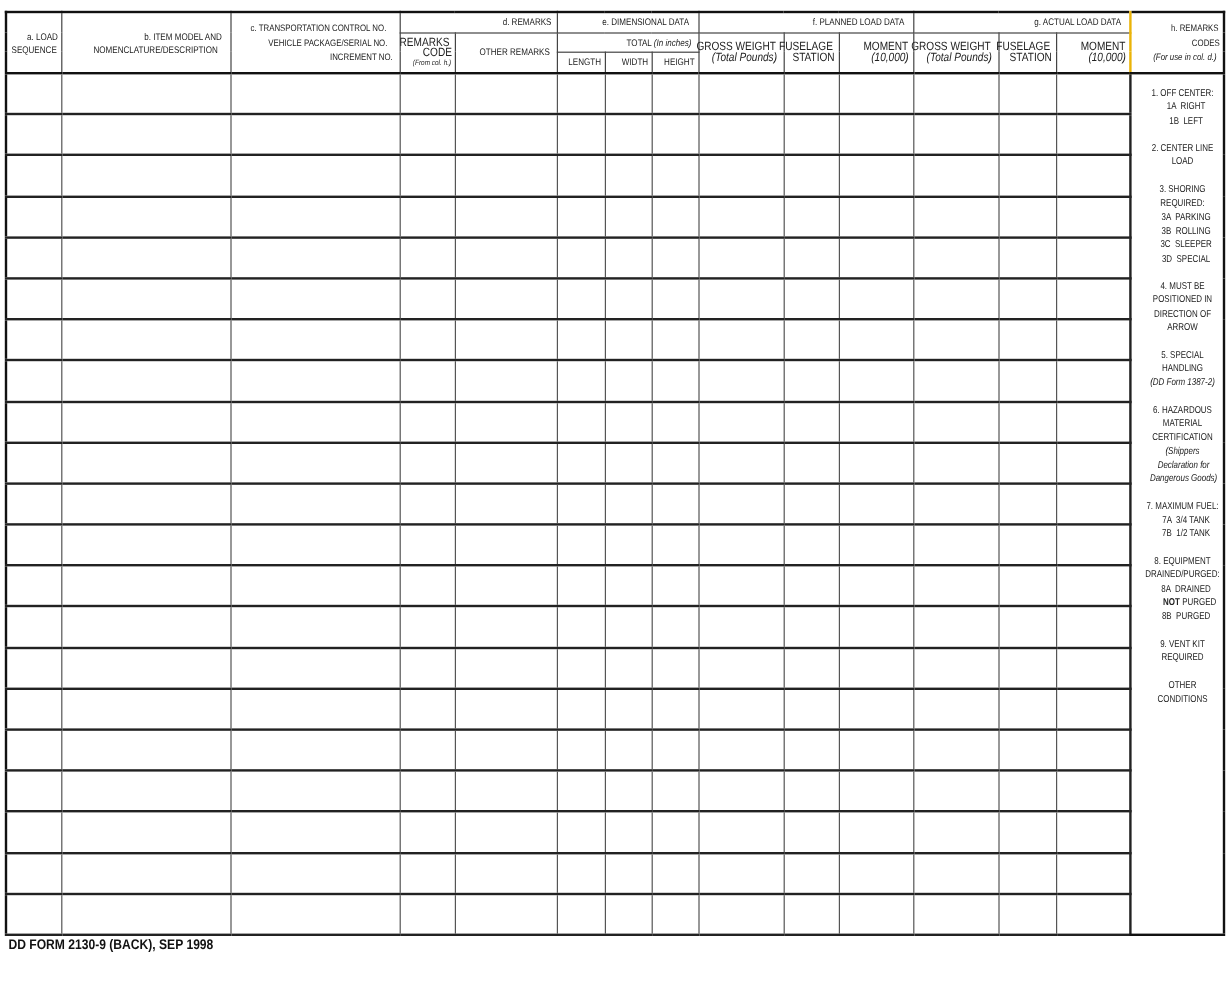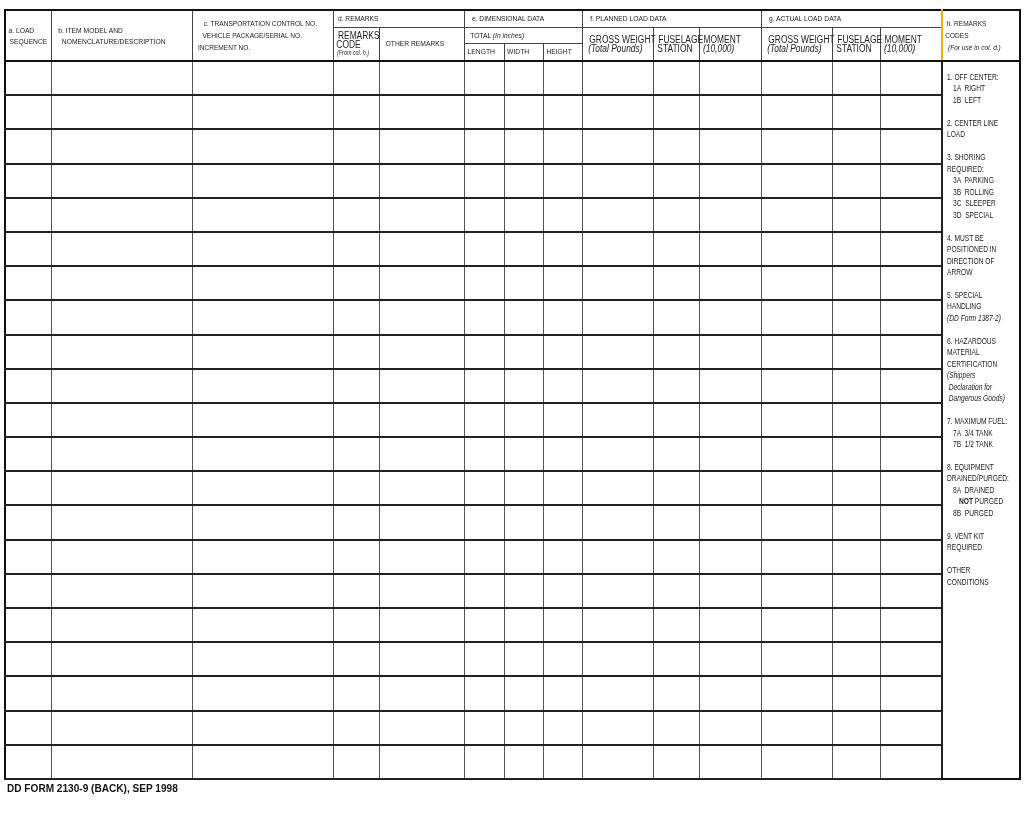--- a/index.html
+++ b/index.html
@@ -9,24 +9,24 @@
     .form-table { position: absolute; left: 4px; top: 9px; width: 1015px;
                   border-collapse: collapse; table-layout: fixed; border: 2px solid #111; }
     .form-table th, .form-table td { padding: 0; border: 1px solid #444; text-align: center;
                   vertical-align: middle; overflow: visible; font-weight: normal; }
     tr.h1 { height: 17px; }
     tr.h2 { height: 16px; }
     tr.h3 { height: 18px; }
     th.hb { border-bottom: 2px solid #111; }
     tr.drow { height: 34.2px; }
     td.data { border-left: 1px solid #555; border-right: 1px solid #555; border-bottom: 2px solid #222; }
-    td.codes-cell { vertical-align: top; text-align: left; border-left: 2px solid #222;
+    td.codes-cell { vertical-align: top; text-align: center; border-left: 2px solid #222;
                     border-bottom: 2px solid #111; position: relative; }
 
-    .l { display: flex; justify-content: flex-start; white-space: nowrap; font-size: 8px; line-height: 11px; height: 11px; }
+    .l { display: flex; justify-content: flex-end; white-space: nowrap; font-size: 8px; line-height: 11px; height: 11px; }
     .l.t { font-size: 7.8px; line-height: 12px; height: 12px; }
     .l.s { font-size: 10px; line-height: 9px; height: 9px; }
     .l.n { font-size: 6.4px; line-height: 8px; height: 8px; }
     .c { display: inline-block; transform: scaleX(0.84); transform-origin: center; white-space: nowrap; }
     .i { font-style: italic; }
 
     .codes-list { position: absolute; left: 4px; top: 10px; width: 96px;
                   transform: scaleX(0.8); transform-origin: left top; }
     .code-group + .code-group { margin-top: 11.48px; }
     .code-line { font-size: 8.3px; line-height: 11.48px; height: 11.48px; white-space: pre; color: #222; }

